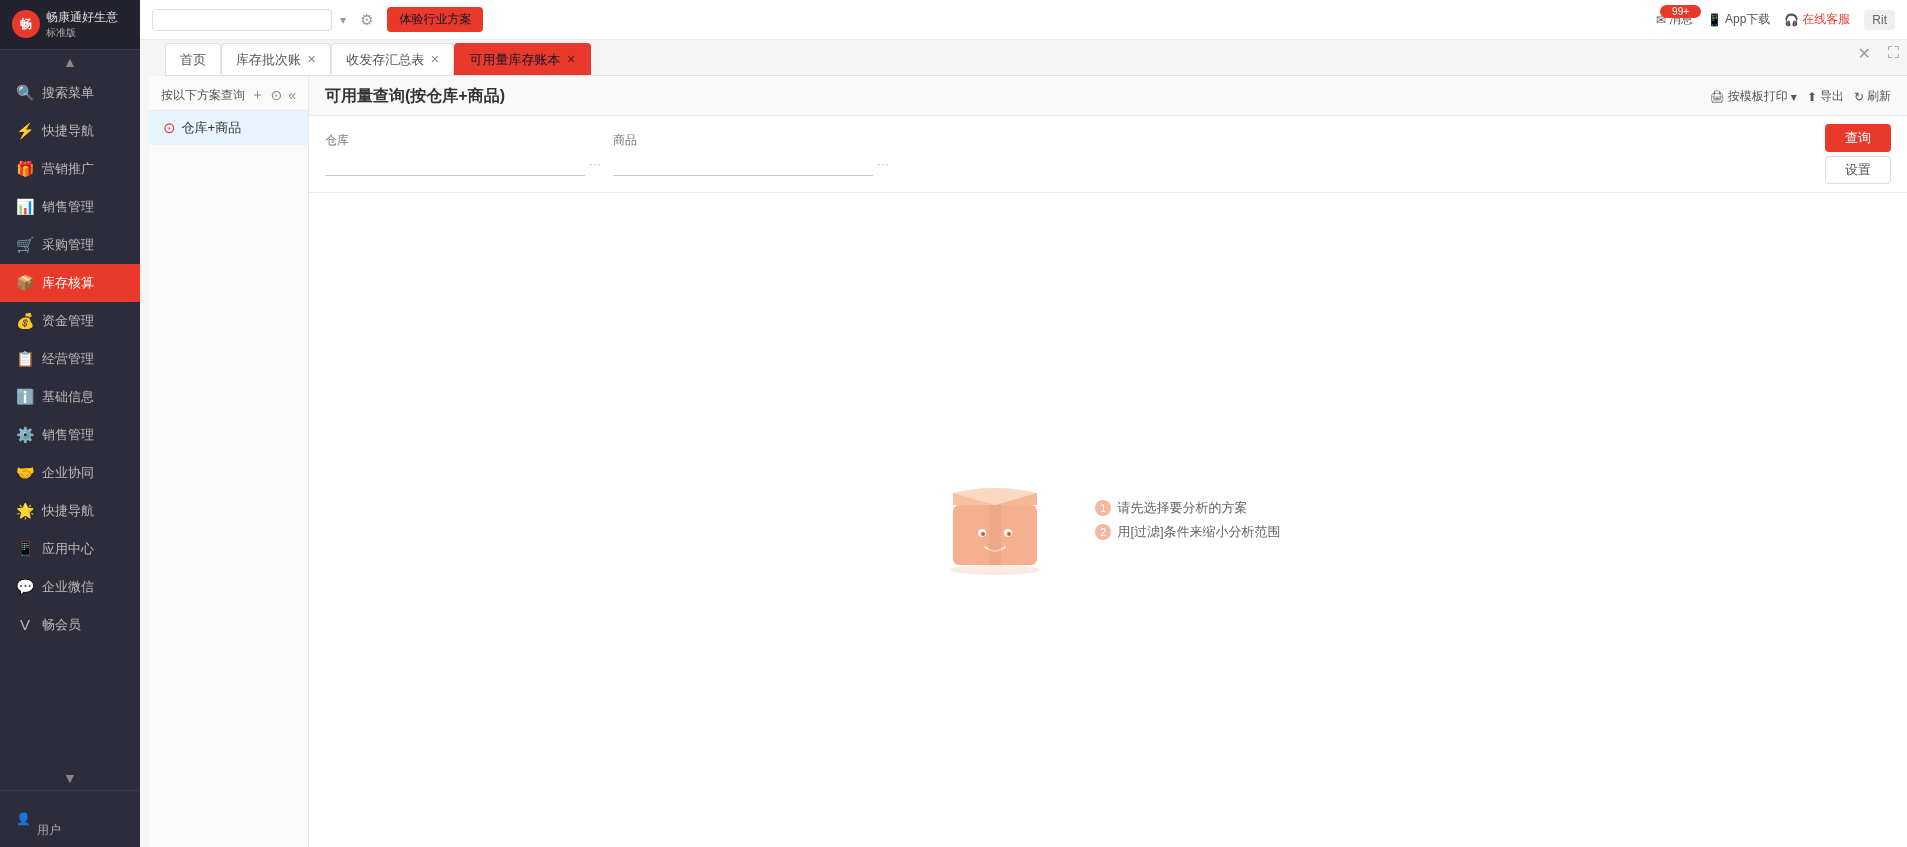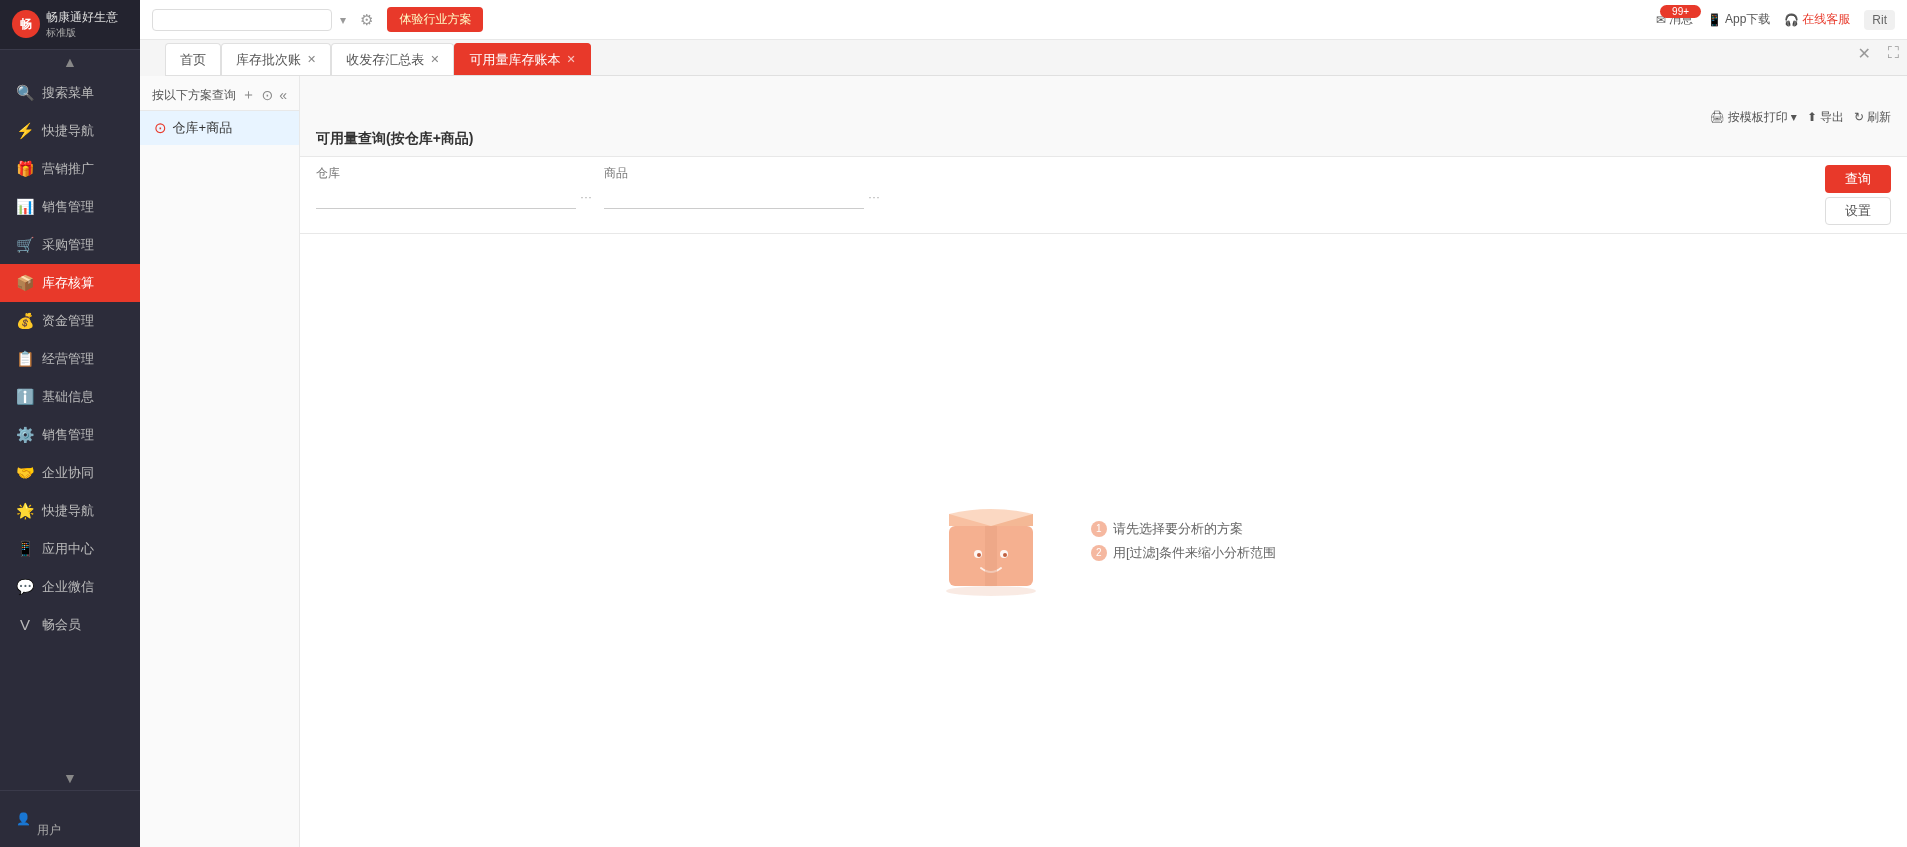--- a/index.html
+++ b/index.html
@@ -81,21 +81,21 @@
     }
     .topbar-arrow { color: #999; font-size: 12px; cursor: pointer; }
     .topbar-gear {
       color: #999;
       font-size: 15px;
       cursor: pointer;
       padding: 2px 6px;
     }
     .topbar-trial-btn {
       background: #e8392a;
-      color: #fef9c3;
+      color: #0f172a;
       border: none;
       border-radius: 4px;
       padding: 4px 12px;
       font-size: 12px;
       cursor: pointer;
     }
     .topbar-spacer { flex: 1; }
     .topbar-right {
       display: flex;
       align-items: center;
@@ -145,21 +145,21 @@
       cursor: pointer;
       border: 1px solid transparent;
       border-bottom: none;
       border-radius: 4px 4px 0 0;
       background: #f5f5f5;
       color: #555;
       position: relative;
     }
     .tab.active {
       background: #e8392a;
-      color: #ffffff;
+      color: #0f172a;
       border-color: #e8392a;
     }
     .tab.home { background: #fff; border-color: #e0e0e0; }
     .tab.normal { background: #fff; border-color: #e0e0e0; }
     .tab .close-icon { font-size: 11px; cursor: pointer; opacity: 0.7; }
     .tabs-bar-close {
       position: absolute;
       right: 36px;
       top: 4px;
       font-size: 16px;
@@ -169,21 +169,21 @@
     .tabs-bar-expand {
       position: absolute;
       right: 8px;
       top: 4px;
       font-size: 16px;
       cursor: pointer;
       color: #999;
     }
 
     
-    .content { flex: 1; display: flex; overflow: hidden; }
+    .content { flex: 1; display: flex; overflow: hidden; padding-left: 9px; }
 
     
     .scheme-panel {
       width: 160px;
       min-width: 160px;
       background: #fafafa;
       border-right: 1px solid #e8e8e8;
       display: flex;
       flex-direction: column;
       padding: 0;
@@ -217,35 +217,35 @@
     
     .page-title-bar {
       padding: 10px 16px 8px 16px;
       background: #f9f9f9;
       border-bottom: 1px solid #e8e8e8;
       display: flex;
       align-items: center;
       justify-content: space-between;
       flex-shrink: 0;
     }
-    .page-title { font-size: 14px; font-weight: bold; color: #333; margin-top: 44px; }
+    .page-title { font-size: 16px; font-weight: bold; color: #333; }
     .page-title-actions { display: flex; align-items: center; gap: 10px; font-size: 12px; color: #555; }
     .page-title-actions .btn-link {
       cursor: pointer;
       color: #555;
       display: flex; align-items: center; gap: 3px;
     }
 
     
     .query-bar {
       padding: 8px 16px;
       background: #fff;
       border-bottom: 1px solid #e8e8e8;
       display: flex;
-      align-items: flex-start;
+      align-items: center;
       gap: 12px;
       flex-shrink: 0;
     }
     .query-field {
       display: flex;
       flex-direction: column;
       gap: 3px;
     }
     .query-field-label { font-size: 12px; color: #777; }
     .query-field-input {

